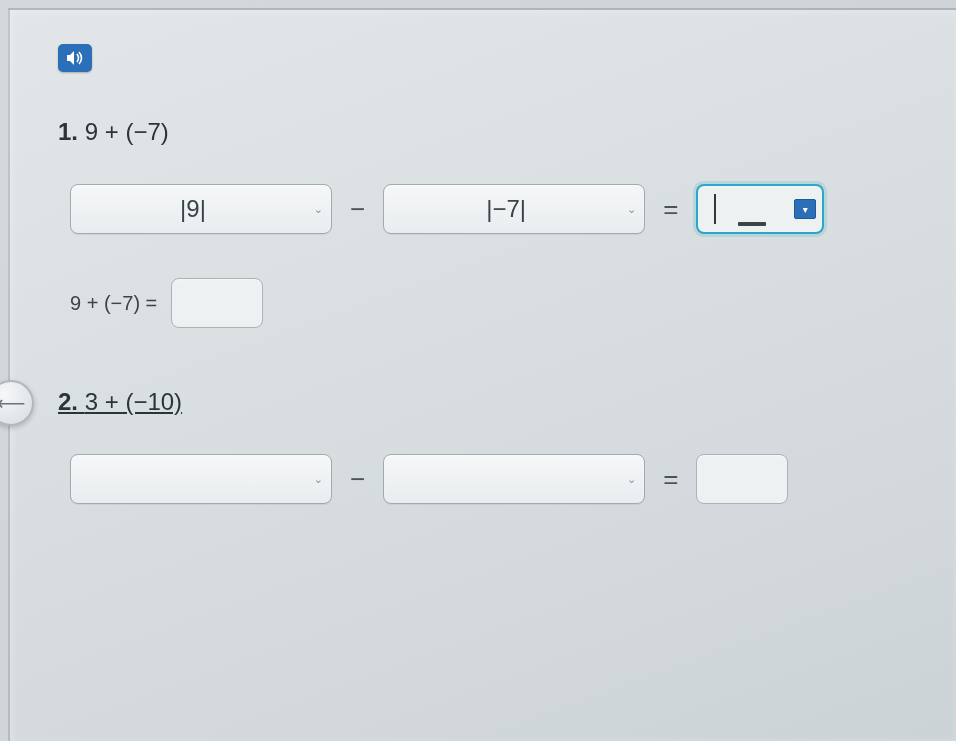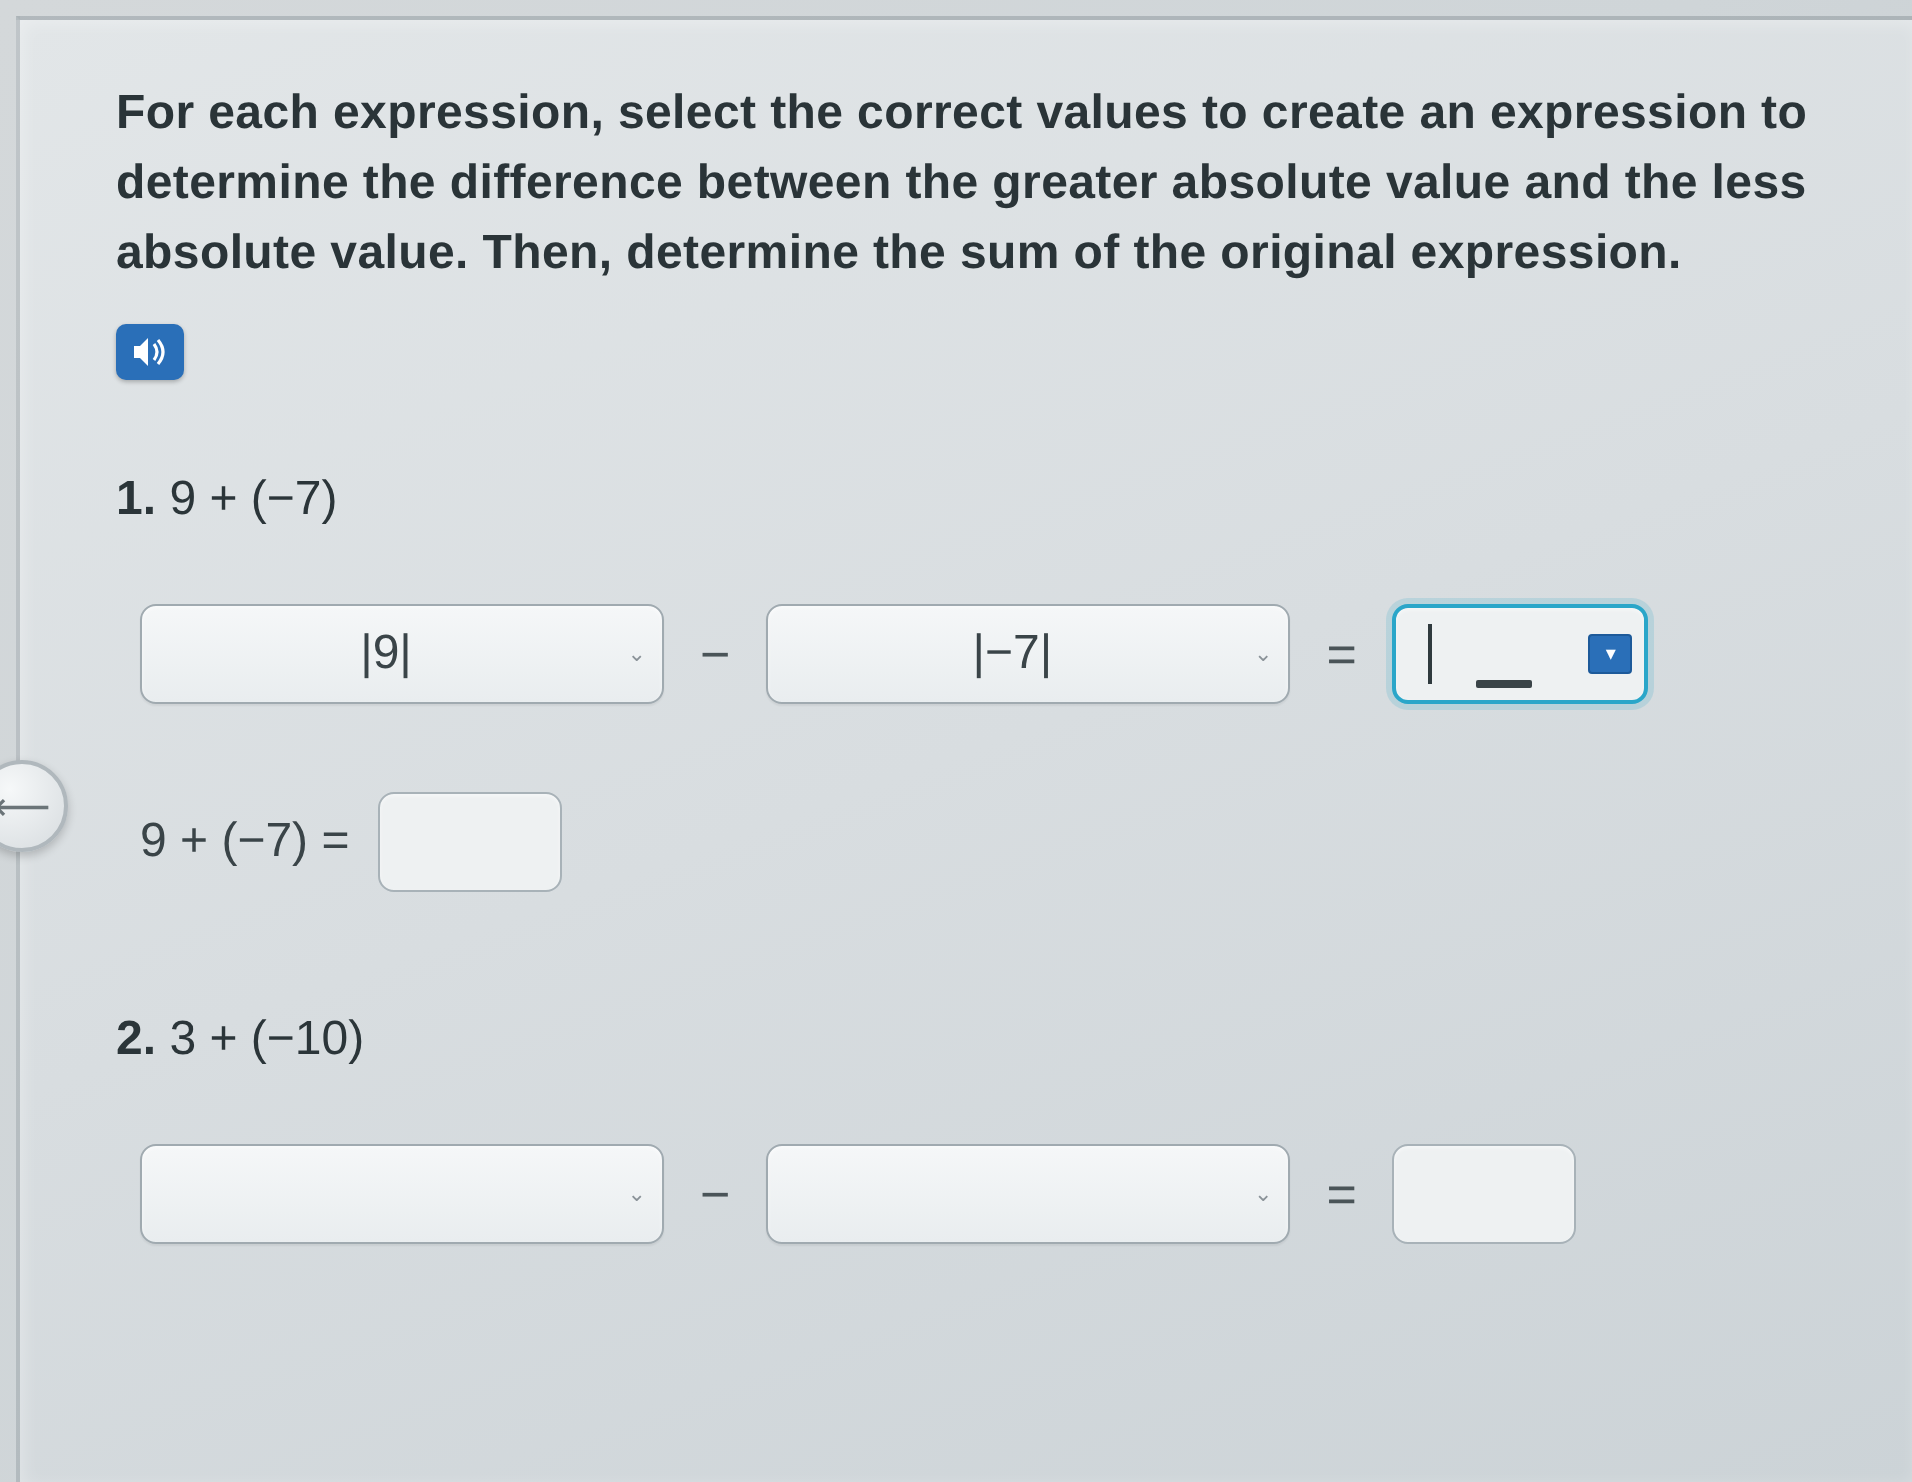--- a/index.html
+++ b/index.html
@@ -131,49 +131,48 @@
       align-items: center;
       justify-content: center;
       color: #fff;
       font-size: 10px;
       border-radius: 2px;
     }
     .sum-row {
       display: flex;
       align-items: center;
       gap: 14px;
-      font-size: 24px;
+      font-size: 20px;
       color: #3a4448;
       margin-left: 12px;
       margin-bottom: 60px;
     }
     .nav-circle {
       position: absolute;
       left: -22px;
       top: 370px;
       width: 46px;
       height: 46px;
       border-radius: 50%;
       background: radial-gradient(circle at 35% 30%, #f6f8f9, #d7dcdf);
       border: 2px solid #b0b8bd;
       display: flex;
       align-items: center;
       justify-content: center;
       color: #6b7478;
       font-size: 20px;
       box-shadow: 0 2px 5px rgba(0,0,0,0.2);
     }
-    .prob2 { margin-top: 36px; }
+    .prob2 { margin-top: 36px; text-decoration: underline; }
   </style>
 </head>
 <body>
 
 <div class="page-frame">
 
-  <div class="instructions">For each expression, select the correct values to create an expression to determine the difference between the greater absolute value and the less absolute value. Then, determine the sum of the original expression.</div>
   <div class="audio-icon">
     <svg width="20" height="16" viewBox="0 0 20 16">
       <path d="M2 5 h3 l4 -4 v14 l-4 -4 h-3 z" fill="#fff"></path>
       <path d="M12 4 q3 4 0 8" stroke="#fff" stroke-width="1.6" fill="none"></path>
       <path d="M14 2 q5 6 0 12" stroke="#fff" stroke-width="1.6" fill="none"></path>
     </svg>
   </div>
 
   <div class="nav-circle">
     <span>⟵</span>

